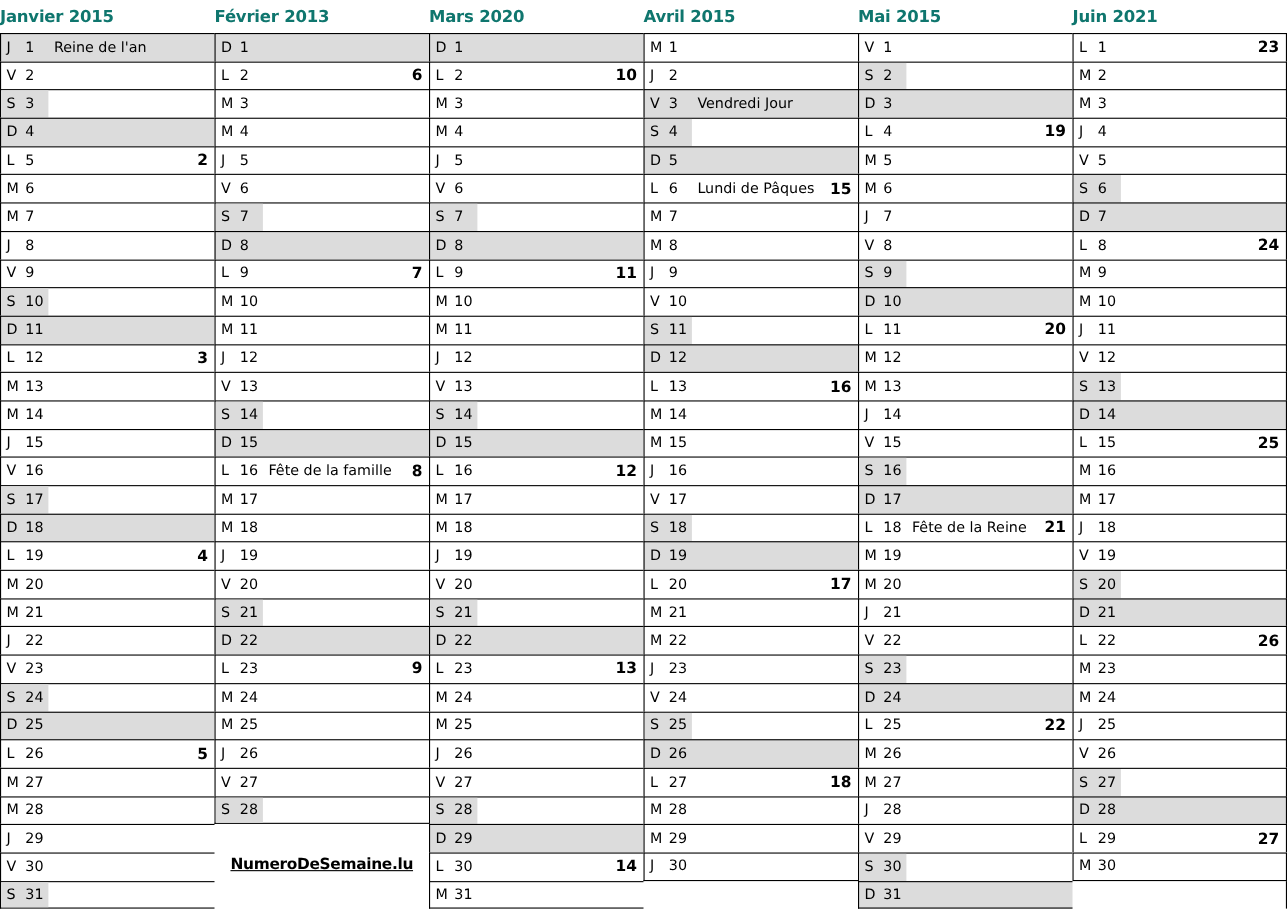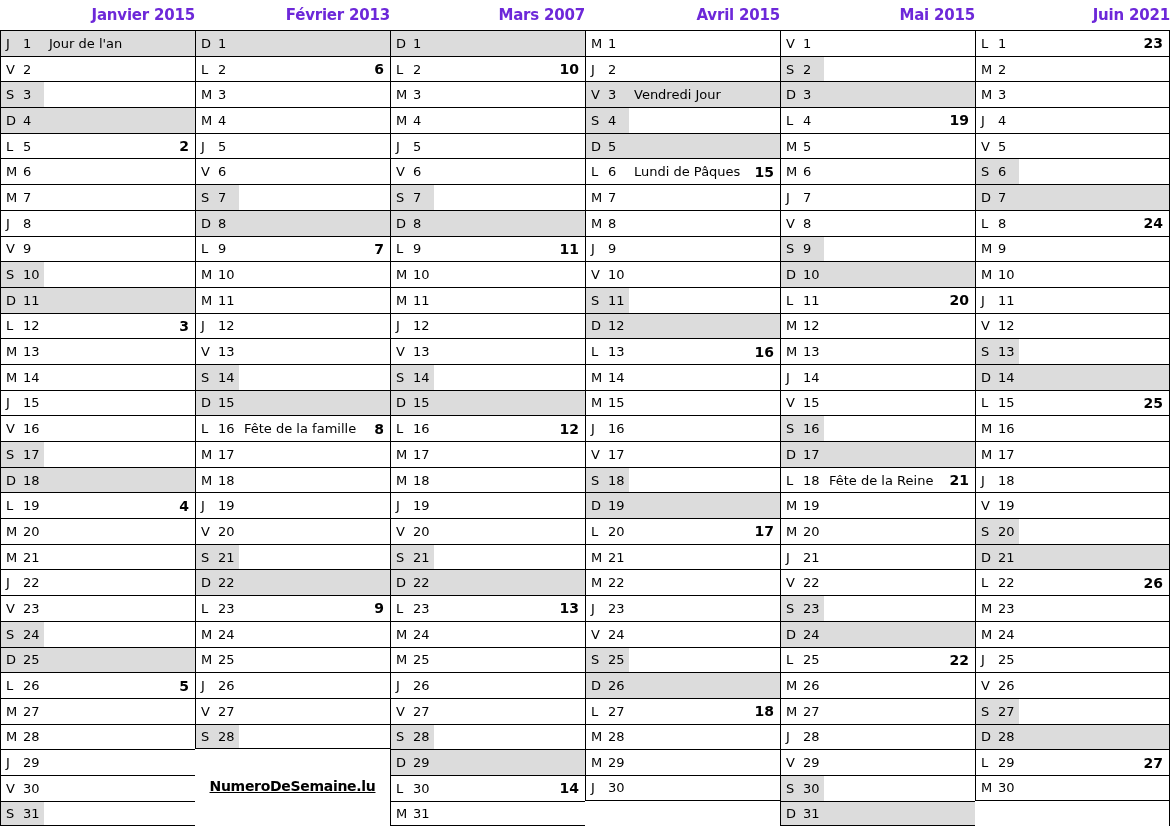--- a/index.html
+++ b/index.html
@@ -16,24 +16,24 @@
     overflow: hidden;
   }
   .months-header {
     display: flex;
     width: 1170px;
     height: 30px;
     align-items: center;
   }
   .month-title {
     width: 195px;
-    text-align: right;
+    text-align: left;
     font-size: 15px;
     font-weight: bold;
-    color: #6d28d9;
+    color: #0f766e;
     letter-spacing: -0.2px;
   }
   .calendar-body {
     display: flex;
     width: 1170px;
     height: 797px;
   }
   .month-col {
     width: 195px;
     display: flex;
@@ -118,32 +118,32 @@
   }
 </style>
 </head>
 <body>
 
 <div id="page">
 
   <div class="months-header">
     <div class="month-title">Janvier 2015</div>
     <div class="month-title">Février 2013</div>
-    <div class="month-title">Mars 2007</div>
+    <div class="month-title">Mars 2020</div>
     <div class="month-title">Avril 2015</div>
     <div class="month-title">Mai 2015</div>
     <div class="month-title">Juin 2021</div>
   </div>
 
   <div class="calendar-body" id="calendar-body">
       <div class="month-col">
         <div class="day-row sunday">
           <span class="dow">J</span>
           <span class="dnum">1</span>
-          <span class="holiday">Jour de l'an</span>
+          <span class="holiday">Reine de l'an</span>
           <span class="weeknum"></span>
         </div>
         <div class="day-row">
           <span class="dow">V</span>
           <span class="dnum">2</span>
           <span class="holiday"></span>
           <span class="weeknum"></span>
         </div>
         <div class="day-row saturday">
           <span class="dow">S</span>

